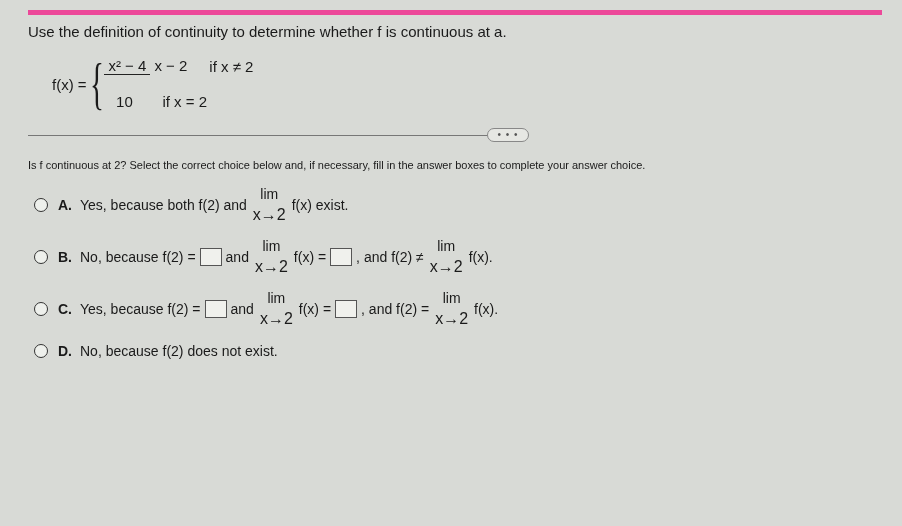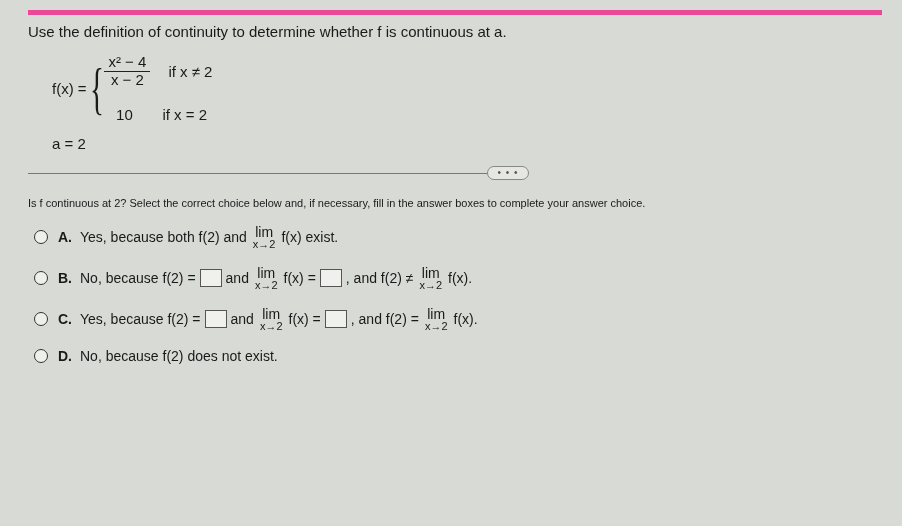--- a/index.html
+++ b/index.html
@@ -32,21 +32,21 @@
     line-height: 60px;
     font-weight: 100;
     transform: scaleX(0.5);
     margin: 0 -6px 0 -4px;
     font-family: "Times New Roman", serif;
   }
   .cases { display: flex; flex-direction: column; gap: 18px; }
   .case { display: flex; align-items: center; gap: 18px; }
   .frac {
     display: inline-flex;
-    flex-direction: column;
+    flex-direction: row;
     align-items: center;
     line-height: 1.1;
   }
   .frac .num { border-bottom: 1px solid #222; padding: 0 4px; }
   .frac .den { padding: 0 4px; }
   .a-line { margin-top: 12px; }
   .divider-row {
     display: flex;
     align-items: center;
     margin: 6px 0 16px 0;
@@ -79,21 +79,21 @@
   .choice-letter { font-weight: bold; margin-right: 4px; }
   .choice-body { display: flex; align-items: center; flex-wrap: wrap; gap: 4px; }
   .limit {
     display: inline-flex;
     flex-direction: column;
     align-items: center;
     line-height: 1;
     vertical-align: middle;
     margin: 0 2px;
   }
-  .limit .sub { font-size: 11px; margin-top: 0; }
+  .limit .sub { font-size: 16px; margin-top: 6px; }
   .ans-box {
     display: inline-block;
     width: 22px; height: 18px;
     border: 1px solid #555;
     background: #f0f1ed;
     vertical-align: middle;
   }
 </style>
 </head>
 <body>
@@ -113,21 +113,20 @@
             <span class="den">x − 2</span>
           </span>
           <span>if x ≠ 2</span>
         </div>
         <div class="case">
           <span style="min-width:40px;text-align:center;">10</span>
           <span>if x = 2</span>
         </div>
       </div>
     </div>
-    <div class="a-line">a = 2</div>
   </div>
 
   <div class="divider-row">
     <div class="hr"></div>
     <div class="dots-pill">
       <span>• • •</span>
     </div>
   </div>
 
   <div class="question">Is f continuous at 2? Select the correct choice below and, if necessary, fill in the answer boxes to complete your answer choice.</div>

